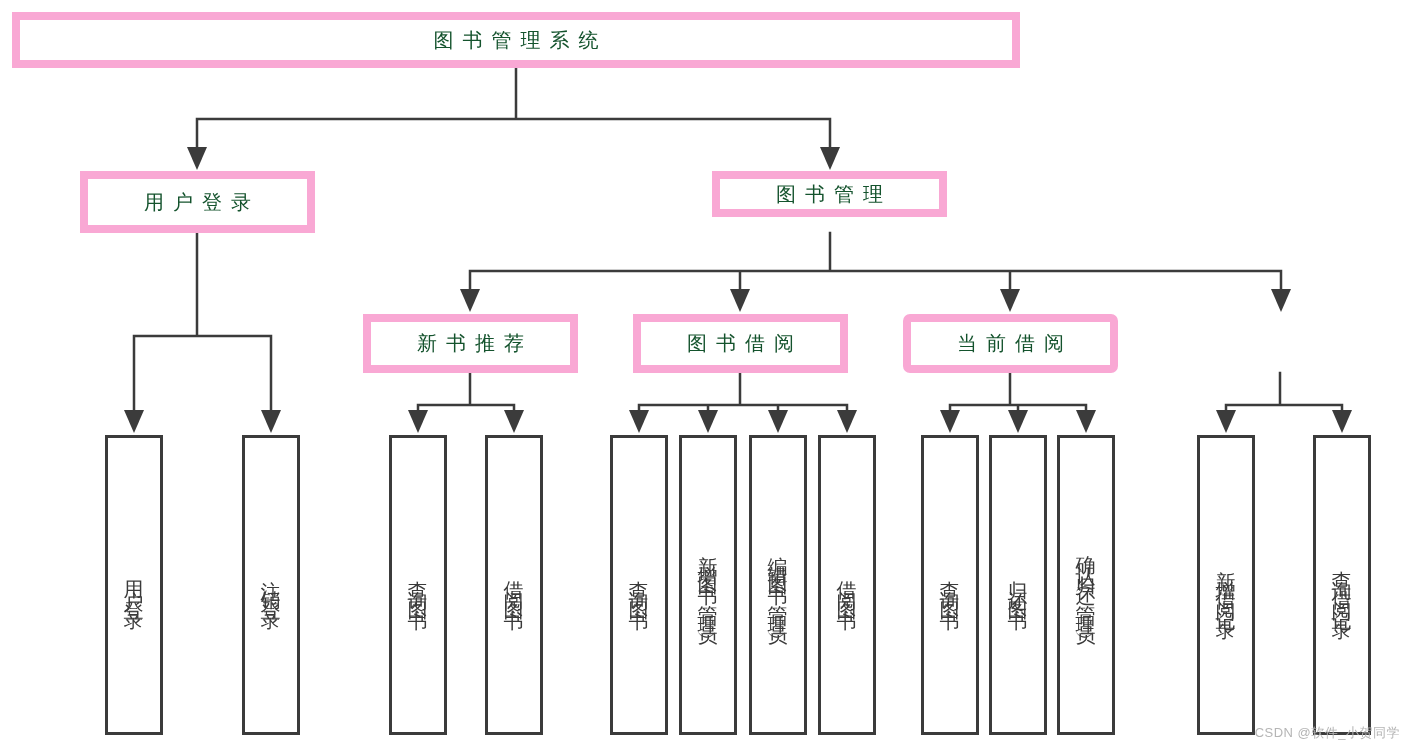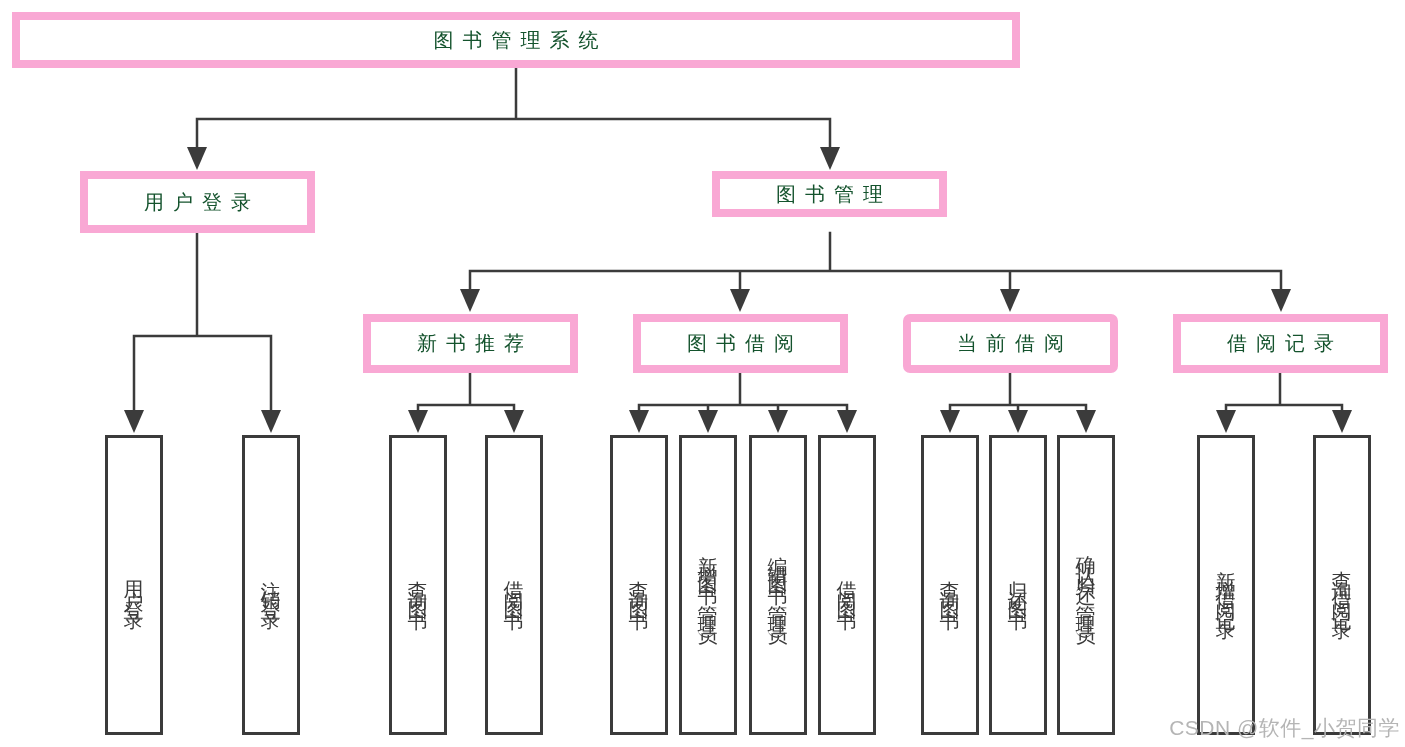--- a/index.html
+++ b/index.html
@@ -49,21 +49,21 @@
     text-align: center;
     line-height: 52px;
     font-size: 20px;
     letter-spacing: 10px;
     color: #3a3a3a;
   }
   .watermark {
     position: absolute;
     right: 5px;
     bottom: 5px;
-    font-size: 21px;
+    font-size: 13px;
     color: #b5b5b5;
     letter-spacing: 0.5px;
     white-space: nowrap;
   }
 </style>
 </head>
 <body>
 
 <div class="canvas">
 
@@ -101,21 +101,20 @@
   </svg>
 
   <div class="hnode" style="left:12px; top:12px; width:1008px; height:56px;">图书管理系统</div>
 
   <div class="hnode" style="left:80px; top:171px; width:235px; height:62px;">用户登录</div>
   <div class="hnode" style="left:712px; top:171px; width:235px; height:46px;">图书管理</div>
 
   <div class="hnode" style="left:363px; top:314px; width:215px; height:59px;">新书推荐</div>
   <div class="hnode" style="left:633px; top:314px; width:215px; height:59px;text-align:center;">图书借阅</div>
   <div class="hnode" style="left:903px; top:314px; width:215px; height:59px;border-radius:7px;">当前借阅</div>
-  <div class="hnode" style="left:1173px; top:314px; width:215px; height:59px;">借阅记录</div>
 
   <div class="vnode" style="left:105px;">用户登录</div>
   <div class="vnode" style="left:242px;">注销登录</div>
 
   <div class="vnode" style="left:389px;">查询图书</div>
   <div class="vnode" style="left:485px;">借阅图书</div>
 
   <div class="vnode" style="left:610px;">查询图书</div>
   <div class="vnode" style="left:679px;">新增图书（管理员）</div>
   <div class="vnode" style="left:749px;">编辑图书（管理员）</div>

